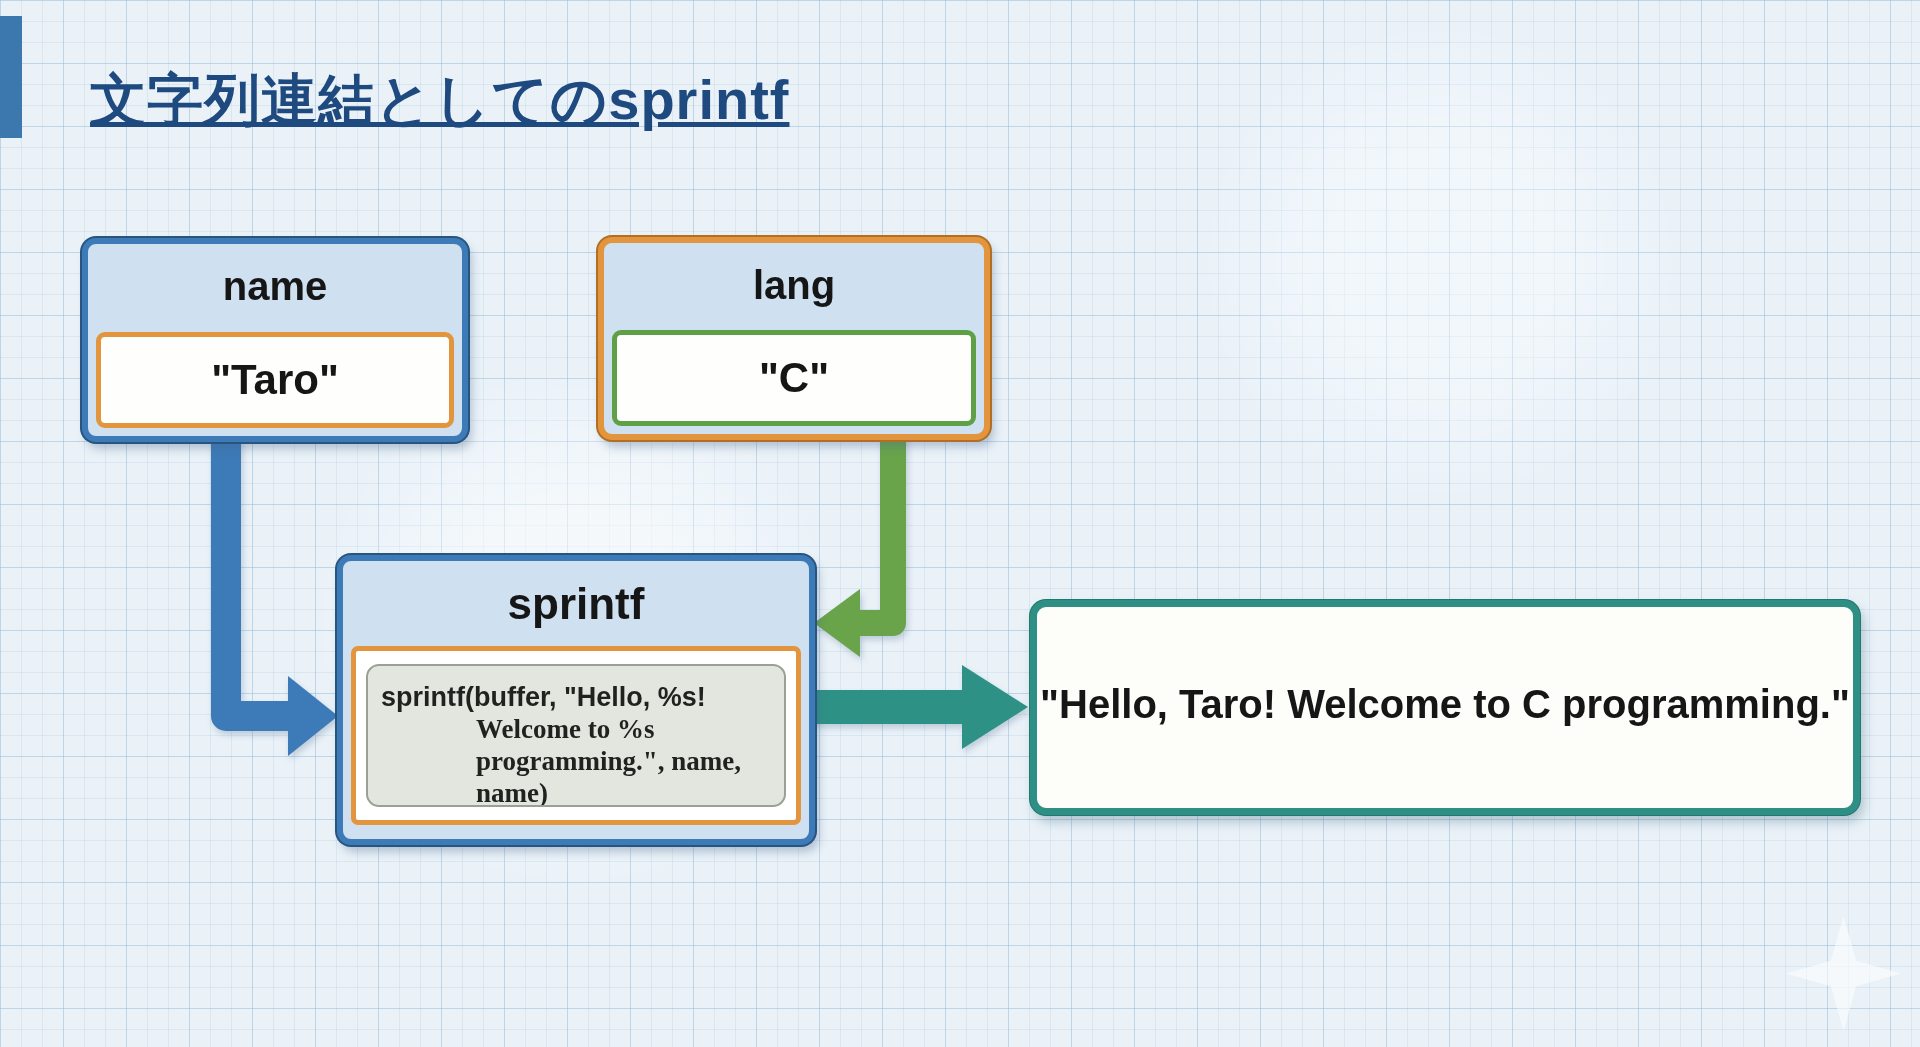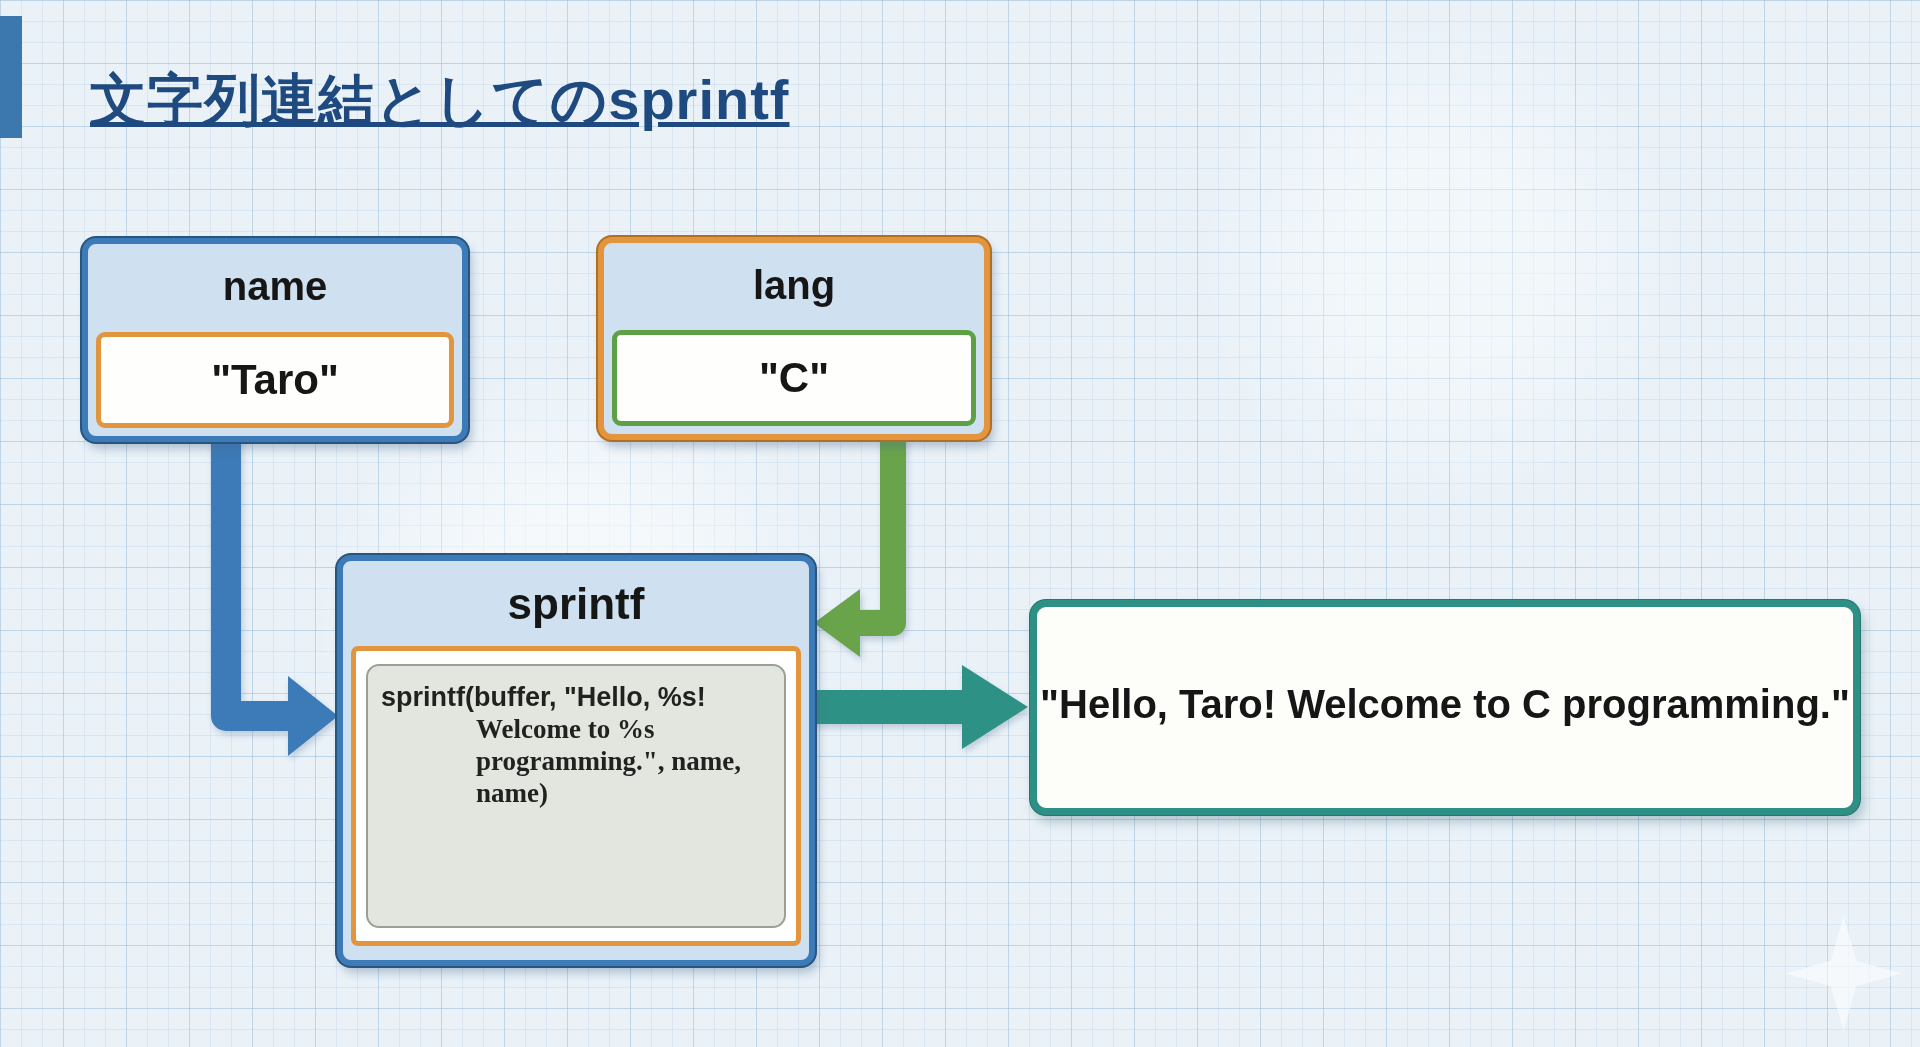--- a/index.html
+++ b/index.html
@@ -69,21 +69,21 @@
     display: flex; align-items: center; justify-content: center;
     font-size: 42px; font-weight: bold; color: #161616;
   }
   .value-orange { border: 5px solid #e2953c; }
   .value-green  { border: 5px solid #5da045; }
 
   .name-box { left: 82px;  top: 238px; width: 386px; height: 204px; }
   .lang-box { left: 573px; top: 237px; width: 392px; height: 203px; margin-left: 25px; }
 
   
-  .sprintf-box { left: 337px; top: 555px; width: 478px; height: 411px; }
+  .sprintf-box { left: 337px; top: 555px; width: 478px; height: 290px; }
   .sprintf-box .box-header { height: 86px; font-size: 44px; }
   .inner-panel {
     position: absolute; left: 8px; right: 8px; top: 85px; bottom: 14px;
     background: #ffffff;
     border: 5px solid #e2953c;
     border-radius: 7px;
   }
   .code-box {
     position: absolute; left: 10px; right: 10px; top: 13px; bottom: 13px;
     background: #e3e6df;

